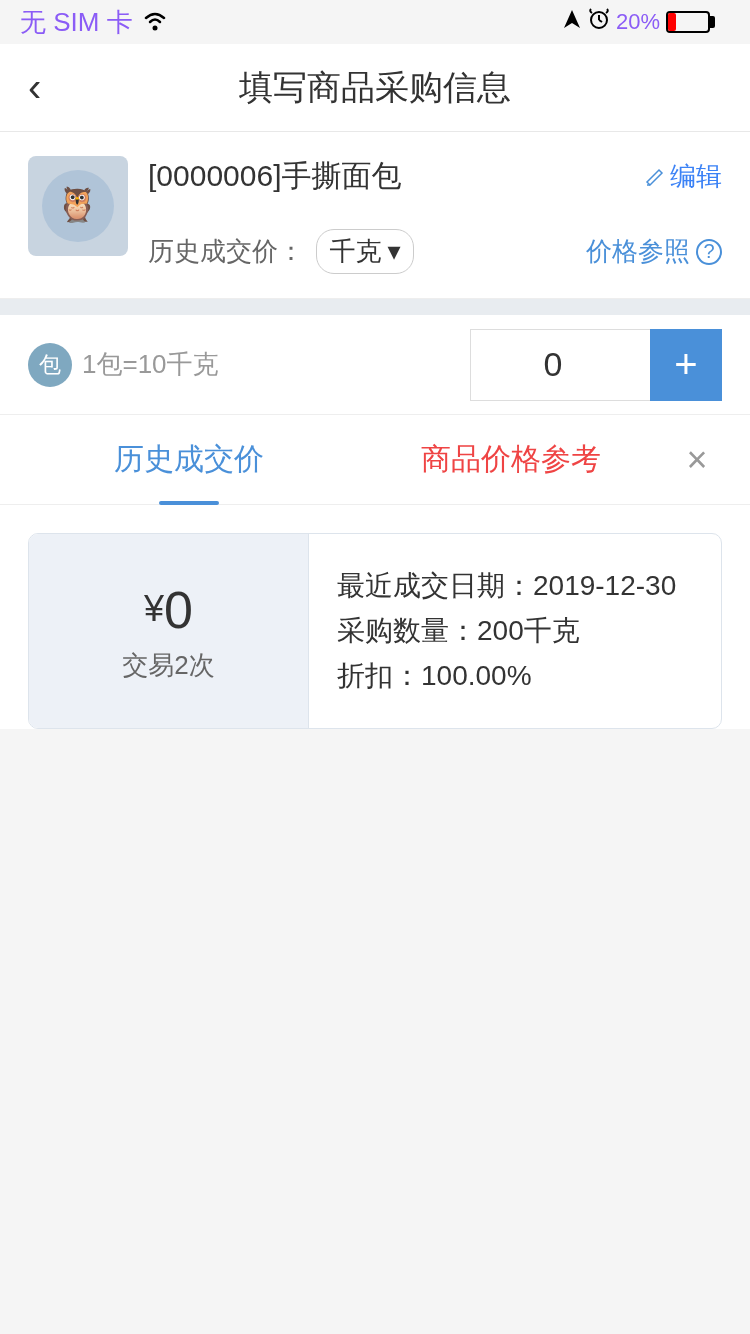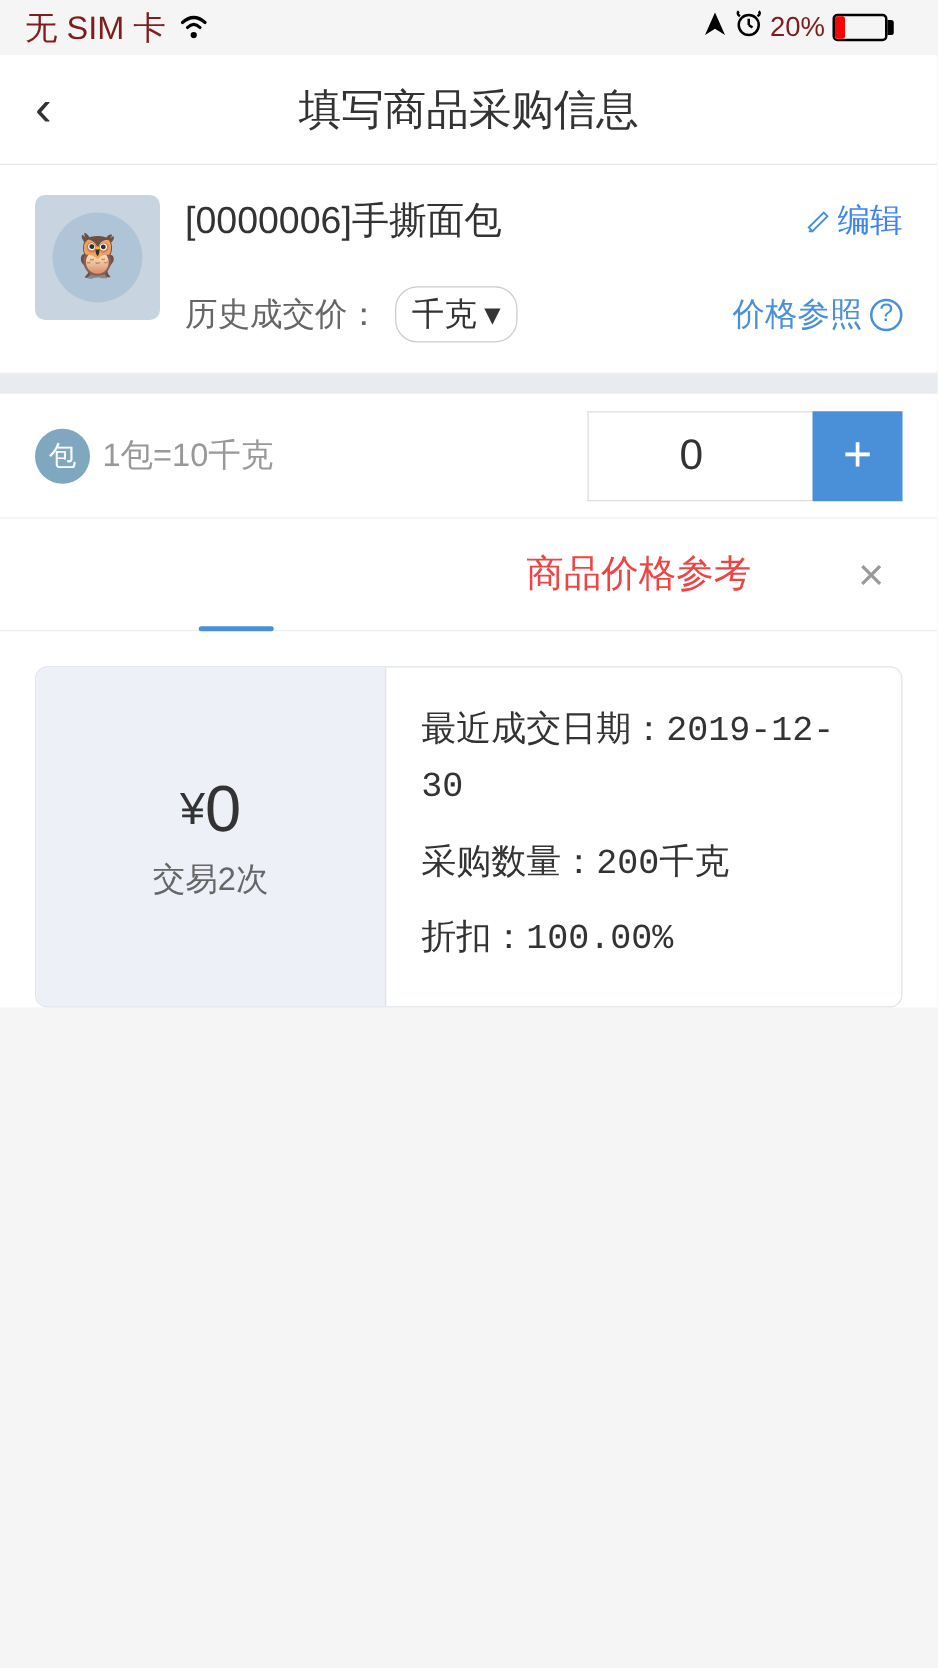--- a/index.html
+++ b/index.html
@@ -15,21 +15,21 @@
     
     .status-bar {
       width: 730px;
       height: 44px;
       background: #f5f5f5;
       display: flex;
       align-items: center;
       justify-content: space-between;
       padding: 0 20px;
       font-size: 26px;
-      color: #7f1d1d;
+      color: #8b5cf6;
     }
     .status-left { display: flex; align-items: center; gap: 8px; font-size: 26px; }
     .status-center { font-size: 28px; font-weight: 500; }
     .status-right { display: flex; align-items: center; gap: 6px; font-size: 22px; }
     .battery-icon {
       width: 44px; height: 22px; border: 2px solid #000; border-radius: 4px; position: relative; display: inline-block;
     }
     .battery-icon::after { content:''; position:absolute; right:-7px; top:50%; transform:translateY(-50%); width:5px; height:12px; background:#000; border-radius:0 2px 2px 0; }
     .battery-fill { width: 20%; height: 100%; background: red; border-radius: 2px; }
 
@@ -186,23 +186,21 @@
       border-right: 1px solid #dde4ec;
     }
     .history-price { font-size: 52px; color: #333; font-weight: 400; }
     .history-price .yen { font-size: 36px; vertical-align: top; margin-top: 8px; display: inline-block; }
     .history-trades { font-size: 26px; color: #666; margin-top: 8px; }
     .history-right {
       flex: 1;
       padding: 30px 28px;
       display: flex;
       flex-direction: column;
-      gap: 16px;
       justify-content: center;
-      font-family: Liberation Mono, monospace;
     }
     .history-detail { font-size: 28px; color: #333; line-height: 1.6; }
 
     
     .main-content {
       background: #f5f5f5;
       min-height: 600px;
     }
   </style>
 </head>
@@ -291,20 +289,21 @@
   </div>
   <div class="qty-controls">
     <input class="qty-input" type="number" value="0" style="">
     <button class="qty-plus-btn">+</button>
   </div>
 </div>
 
 <div class="tab-panel">
   <div class="tab-header">
     <div class="tab-item active">
+      <span>历史成交价</span>
       <div class="tab-underline"></div>
     </div>
     <div class="tab-item">
       <span>商品价格参考</span>
     </div>
     <div class="tab-close">×</div>
   </div>
 
   <div class="history-card">
     <div class="history-left">

